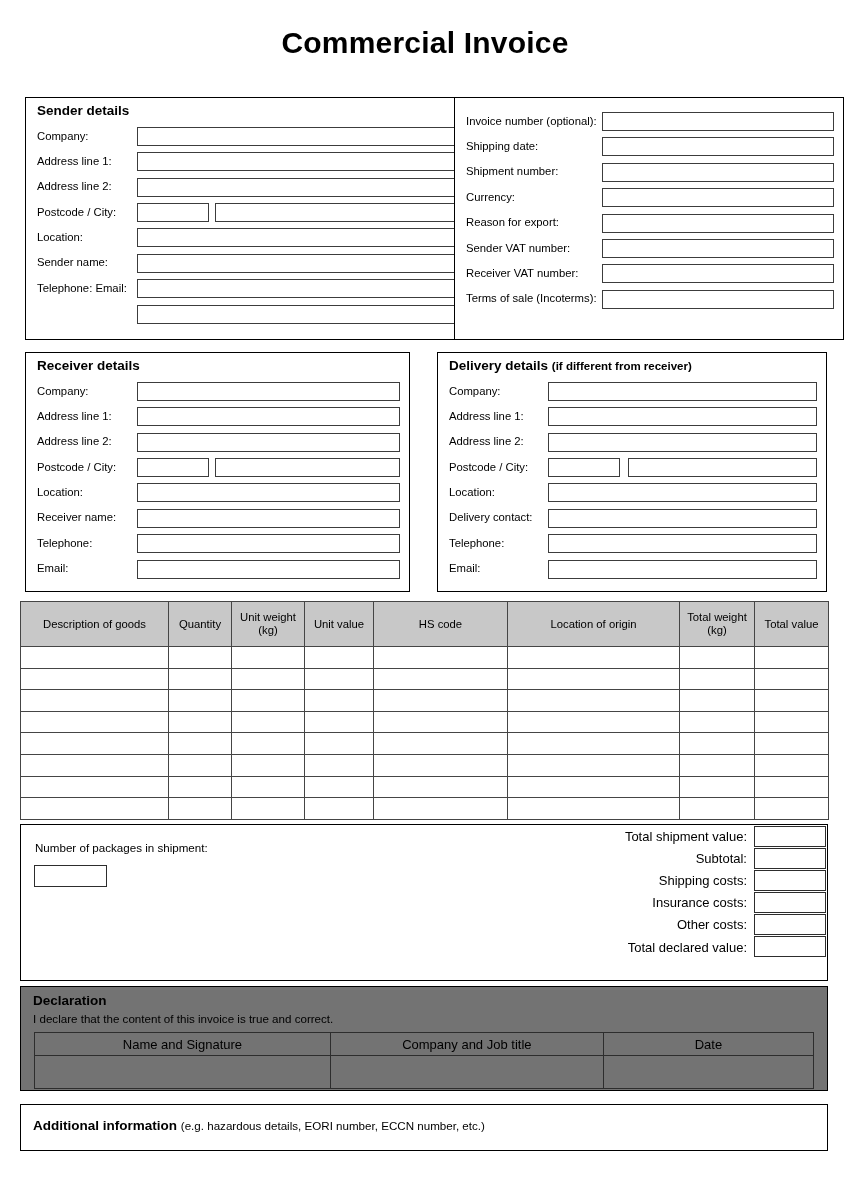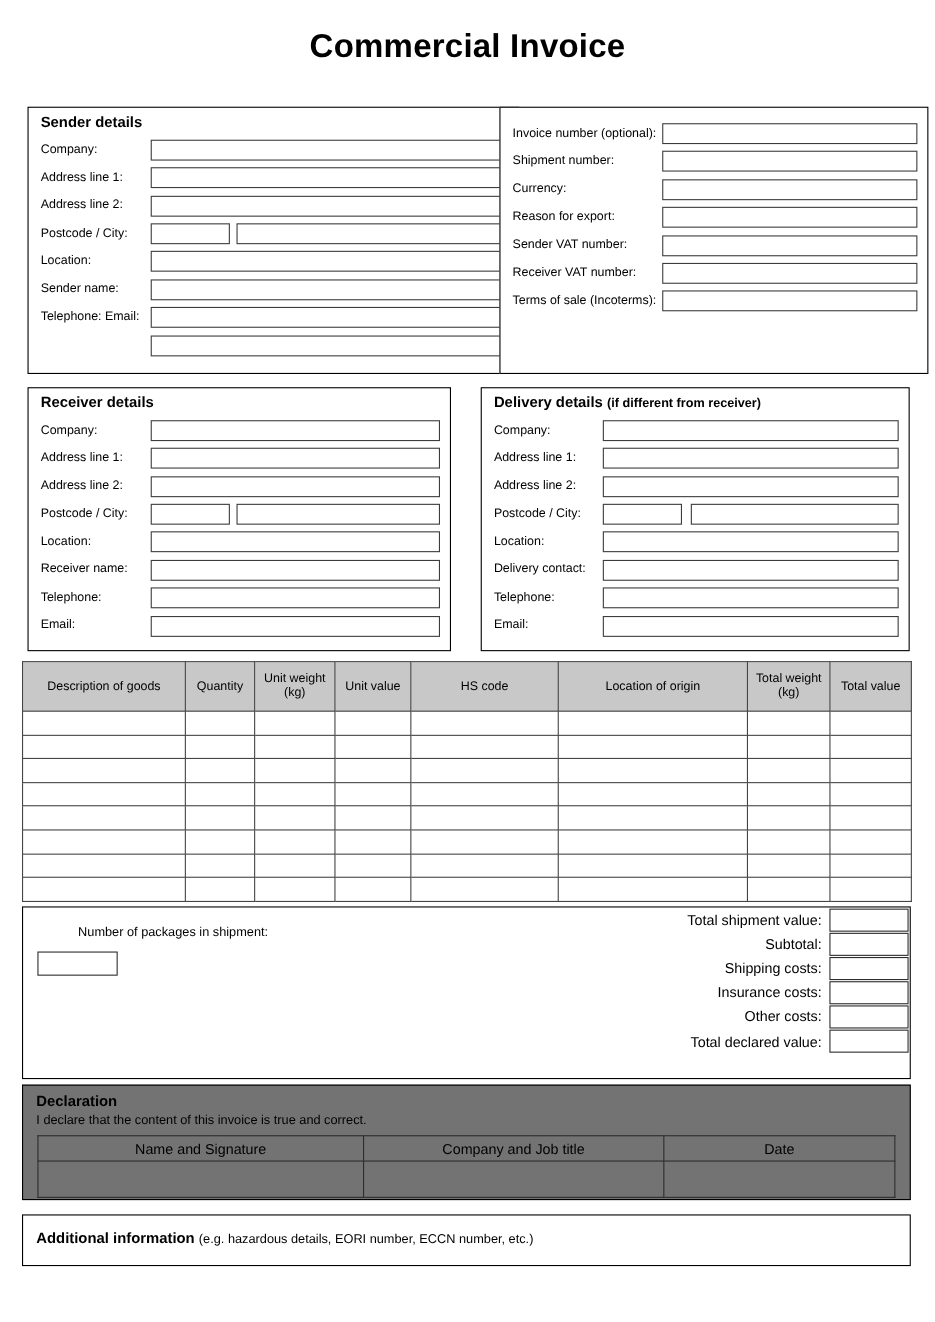--- a/index.html
+++ b/index.html
@@ -101,21 +101,20 @@
   
   .pkg-panel {
     position: absolute;
     border: 1px solid #000;
     background: #fff;
   }
   .pkg-label {
     position: absolute;
     left: 14px; top: 16px;
     font-size: 11.6px;
-    margin-left: 36px;
   }
   .pkg-box {
     position: absolute;
     left: 13px; top: 40px;
     width: 73px; height: 22px;
     border: 1px solid #2d2d2d;
     background: #fff;
   }
   .totals { position: absolute; top: 0; right: 0; width: 222px; }
   .trow { position: relative; height: 22.1px; }
@@ -228,20 +227,24 @@
     <div class="frow">
       <div class="fbox"></div>
     </div>
   </div>
 
   <div class="panel tr-panel" style="left:454px; top:97px; width:390px; height:243px;">
     <div class="panel-title"></div>
 
     <div class="frow">
       <span class="flabel">Invoice number (optional):</span>
+      <div class="fbox"></div>
+    </div>
+    <div class="frow">
+      <span class="flabel">Shipping date:</span>
       <div class="fbox"></div>
     </div>
     <div class="frow">
       <span class="flabel">Shipment number:</span>
       <div class="fbox"></div>
     </div>
     <div class="frow">
       <span class="flabel">Currency:</span>
       <div class="fbox"></div>
     </div>

